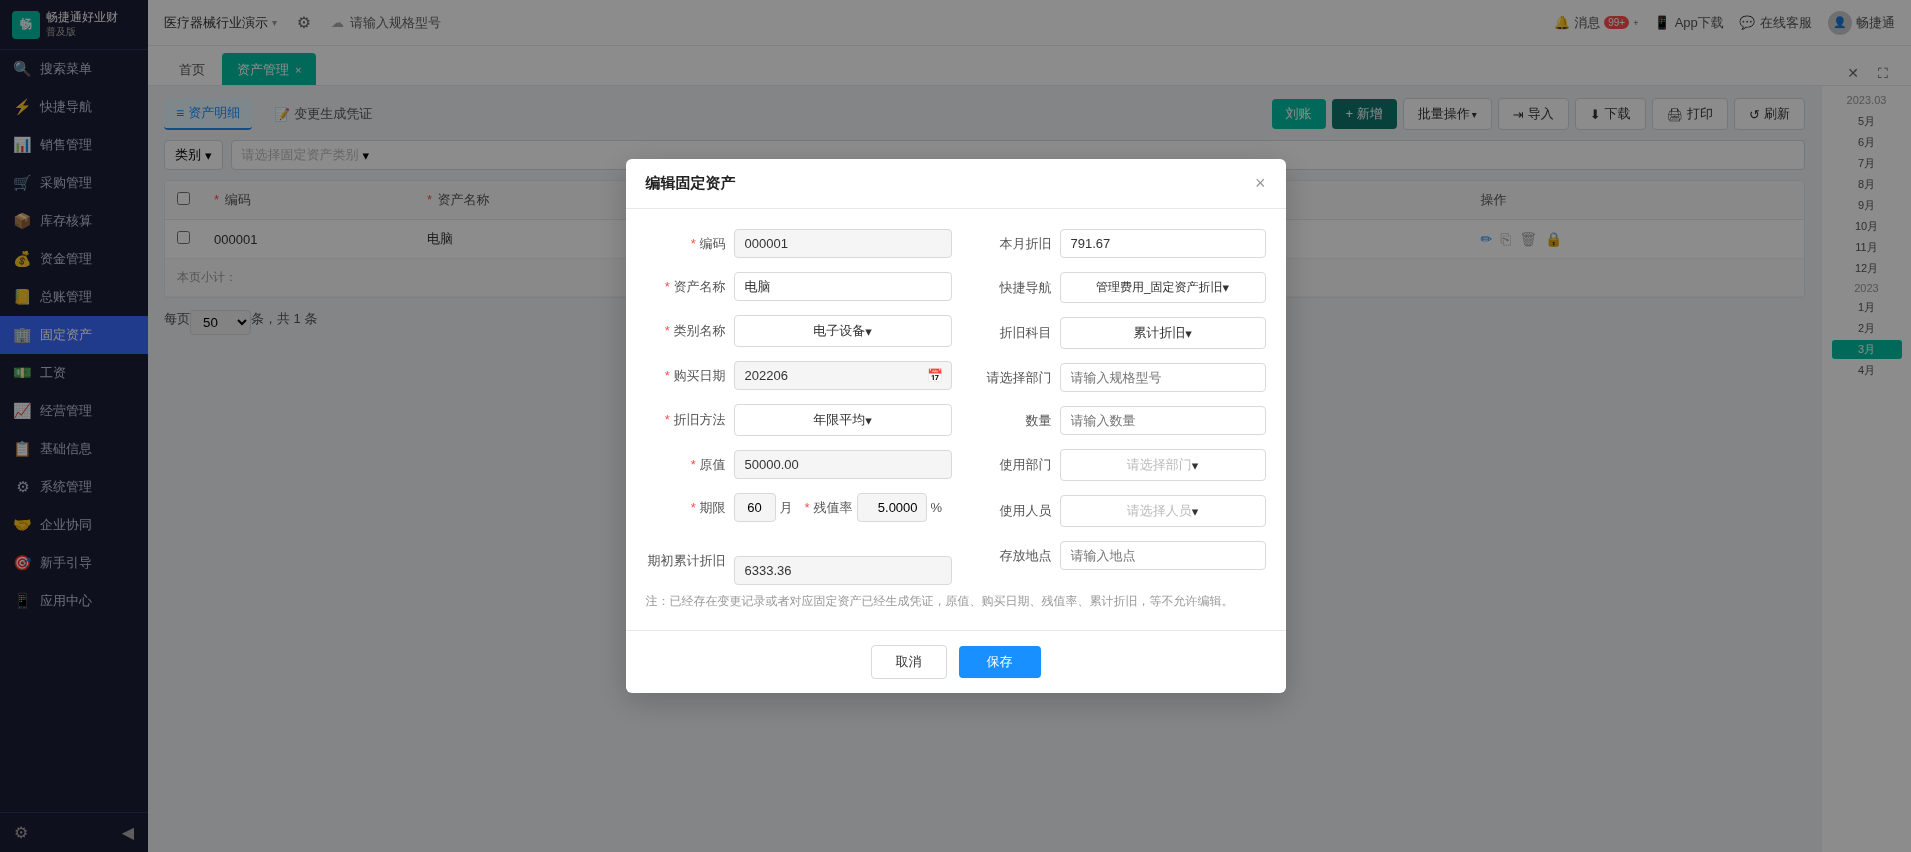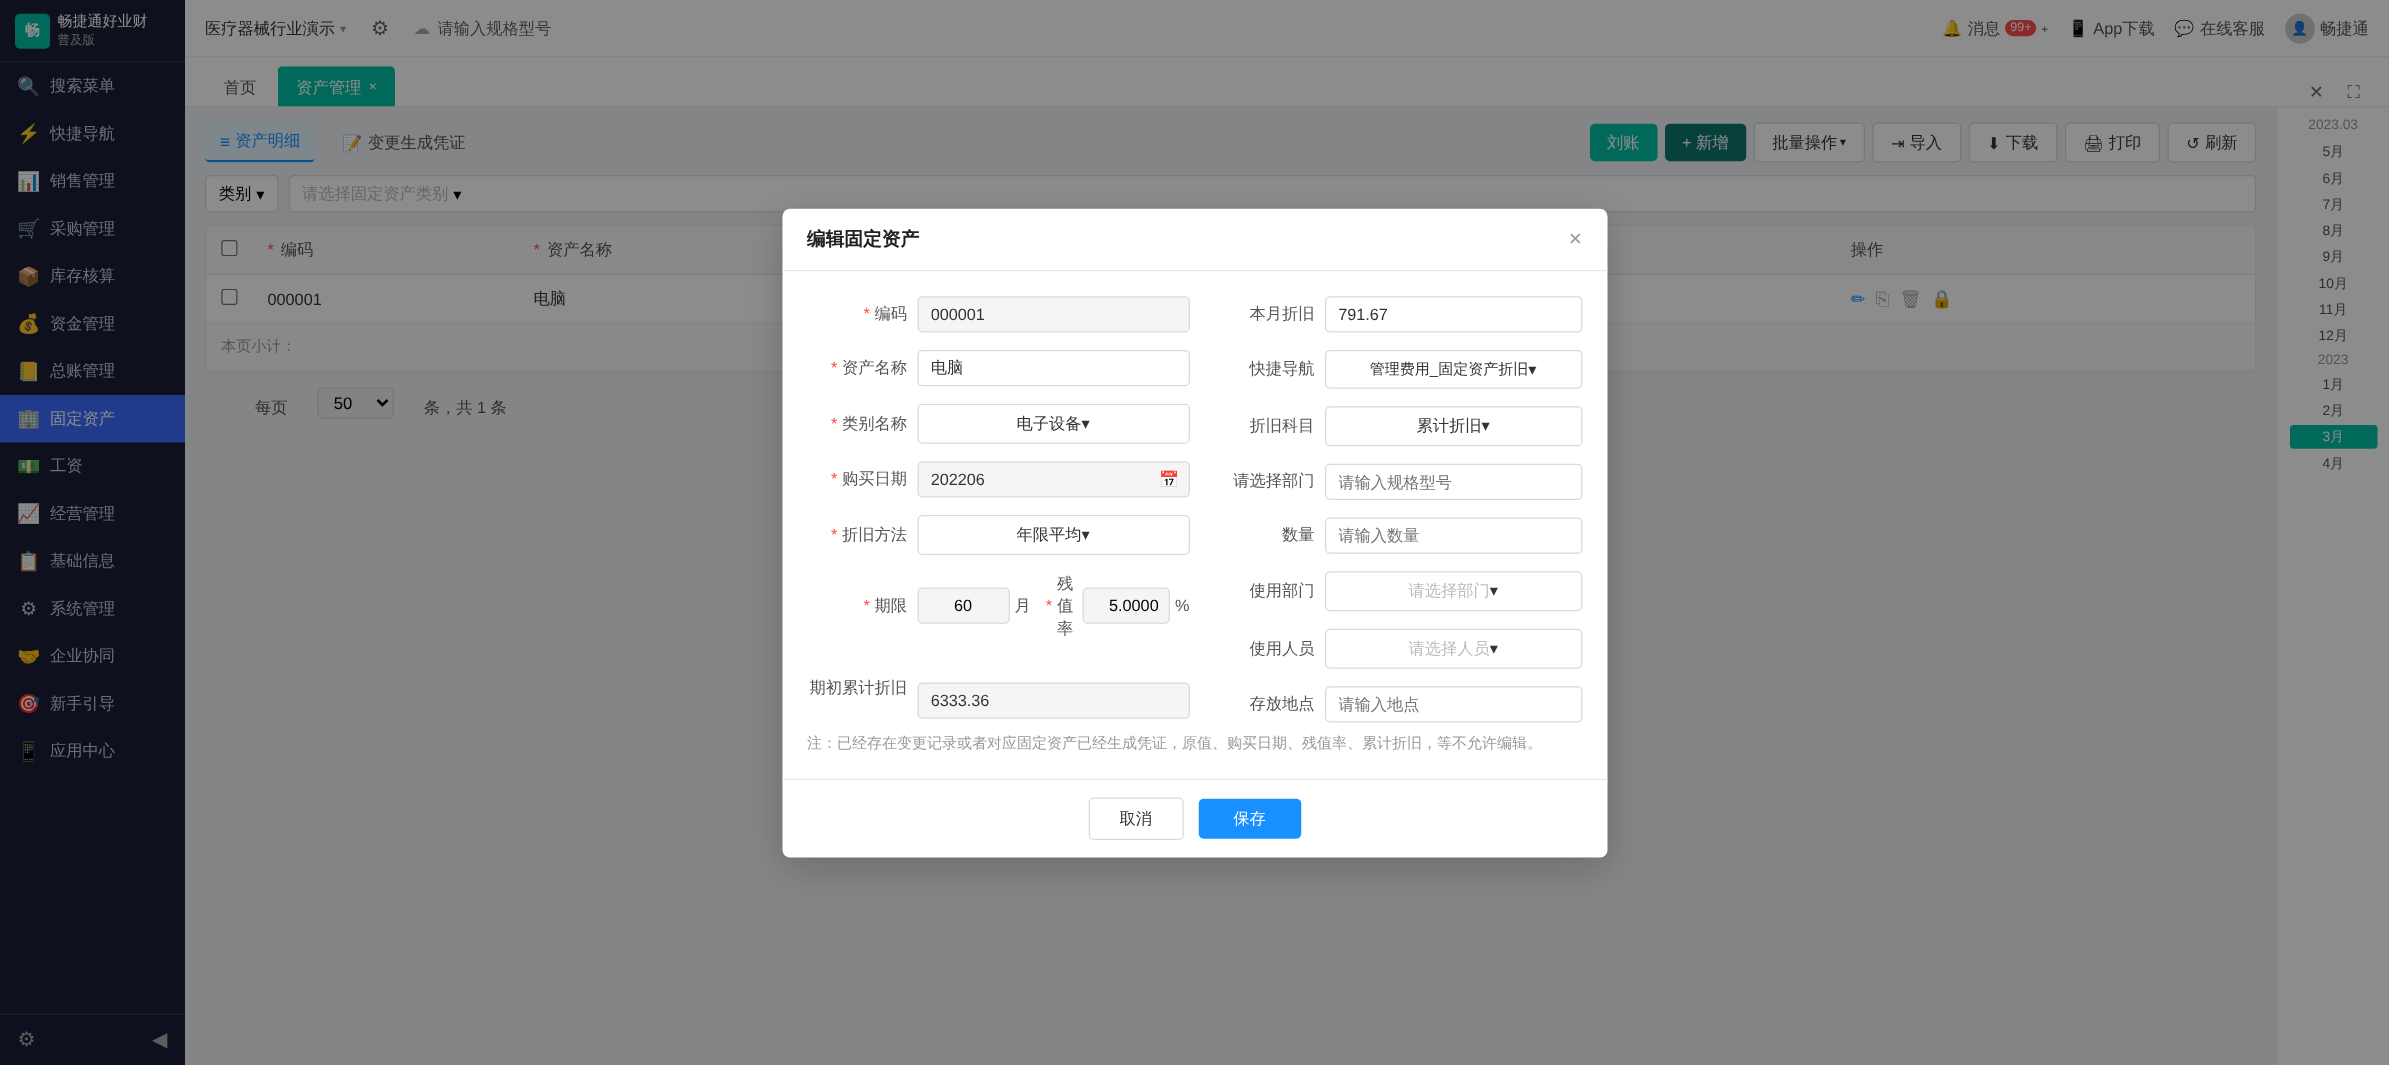--- a/index.html
+++ b/index.html
@@ -188,21 +188,21 @@
 
     
     .data-table { width: 100%; border-collapse: collapse; background: #fff; font-size: 13px; }
     .data-table th { background: #fafafa; padding: 10px 12px; text-align: left; border-bottom: 1px solid #e8e8e8; color: #555; font-weight: 500; white-space: nowrap; }
     .data-table td { padding: 10px 12px; border-bottom: 1px solid #f0f0f0; color: #333; white-space: nowrap; }
     .required-star { color: #ff4d4f; margin-right: 2px; }
     .action-icons { display: flex; gap: 8px; color: #1890ff; }
     .action-icon { cursor: pointer; font-size: 14px; }
 
     
-    .pagination-row { display: flex; align-items: flex-end; gap: 24px; margin-top: 12px; font-size: 13px; color: #555; margin-left: 40px; }
+    .pagination-row { display: flex; align-items: flex-start; gap: 0; margin-top: 12px; font-size: 13px; color: #555; }
     .page-size-select { padding: 3px 8px; border: 1px solid #d9d9d9; border-radius: 4px; }
 
     
     .overlay {
       position: fixed;
       top: 0; left: 0;
       width: 100%; height: 100%;
       background: rgba(0,0,0,0.45);
       z-index: 100;
       display: flex;
@@ -299,21 +299,21 @@
       color: #aaa;
       cursor: pointer;
     }
     .form-row-inline {
       display: flex;
       align-items: center;
       gap: 4px;
       flex: 1;
     }
     .unit-label { color: #555; font-size: 13px; }
-    .form-control-sm { width: 74px; padding: 6px 8px; border: 1px solid #d9d9d9; border-radius: 4px; font-size: 13px; text-align: center; }
+    .form-control-sm { width: 42px; padding: 6px 8px; border: 1px solid #d9d9d9; border-radius: 4px; font-size: 13px; text-align: center; }
     .form-control-pct { width: 70px; padding: 6px 8px; border: 1px solid #d9d9d9; border-radius: 4px; font-size: 13px; text-align: right; }
     .note-text { font-size: 12px; color: #999; padding: 8px 0 0; }
     .btn-cancel { background: #fff; color: #333; border: 1px solid #d9d9d9; padding: 7px 24px; border-radius: 4px; cursor: pointer; font-size: 13px; font-family: Liberation Mono, monospace; }
     .btn-save { background: #1890ff; color: #fff; border: none; padding: 7px 28px; border-radius: 4px; cursor: pointer; font-size: 13px; }
 
     
     .right-panel {
       width: 90px;
       background: #fff;
       border-left: 1px solid #eee;
@@ -653,20 +653,27 @@
             <label class="form-label">
               <span style="color:#ff4d4f;">*</span>
               <span>折旧方法</span>
             </label>
             <div class="form-control-select">
               <span>年限平均</span>
               <span>▾</span>
             </div>
           </div>
 
+          <div class="form-row">
+            <label class="form-label">
+              <span style="color:#ff4d4f;">*</span>
+              <span>原值</span>
+            </label>
+            <input class="form-control readonly" type="text" value="50000.00" readonly="" style="">
+          </div>
 
           <div class="form-row">
             <label class="form-label">
               <span style="color:#ff4d4f;">*</span>
               <span>期限</span>
             </label>
             <div class="form-row-inline">
               <input class="form-control-sm readonly" type="text" value="60" readonly="" style="background: rgb(245, 245, 245);">
               <span class="unit-label">月</span>
               <span style="color:#ff4d4f;margin-left:8px;">*</span>

